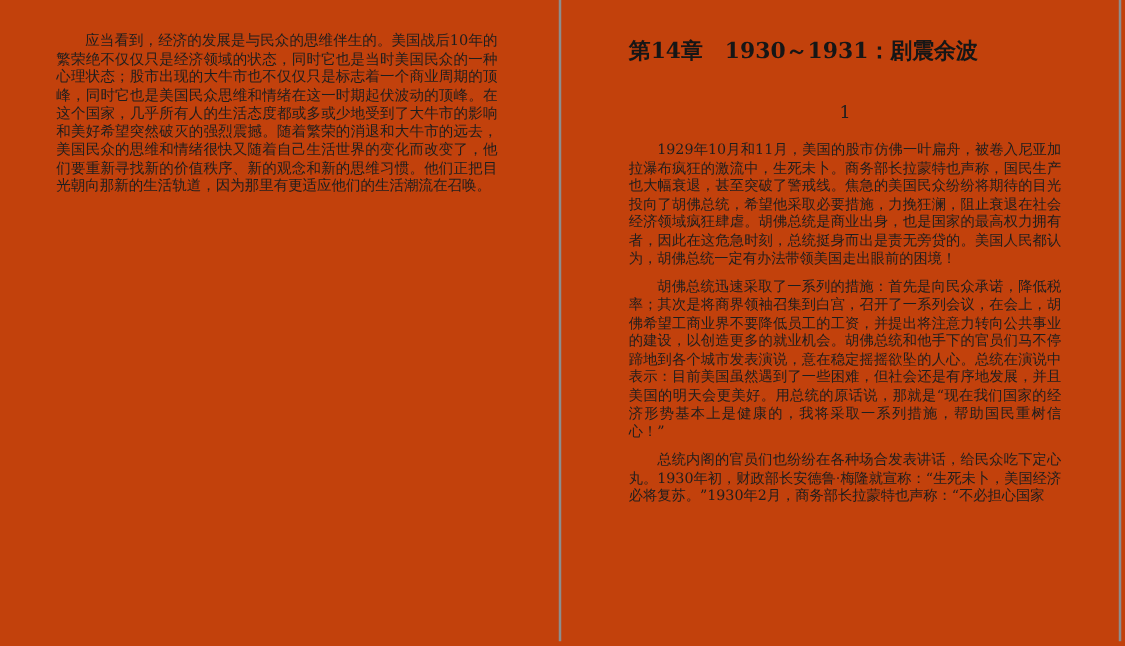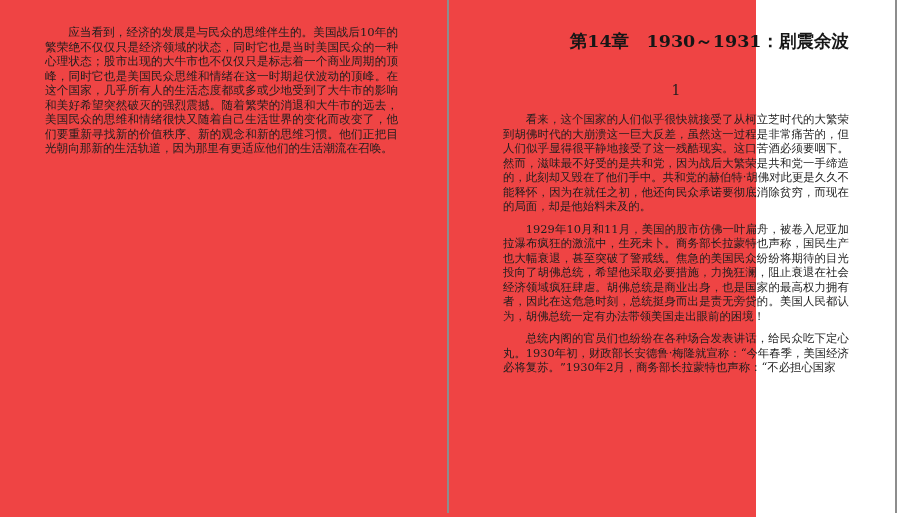--- a/index.html
+++ b/index.html
@@ -8,23 +8,23 @@
     background: #ffffff;
   }
   body {
     width: 900px;
     height: 517px;
     overflow: hidden;
     font-family: "DejaVu Serif", "Liberation Serif", serif;
   }
   .spread {
     position: relative;
-    width: 756px;
+    width: 900px;
     height: 517px;
-    background: #ef4444;
+    background: #c2410c;
   }
   
   .page-left {
     position: absolute;
     left: 45px;
     top: 25px;
     width: 353px;
   }
   
   .page-right {
@@ -33,21 +33,21 @@
     top: 0;
     width: 346px;
     height: 517px;
   }
   .chapter-title {
     position: absolute;
     top: 30px;
     left: 0;
     width: 100%;
     margin: 0;
-    text-align: right;
+    text-align: left;
     font-size: 17.5px;
     line-height: 22px;
     font-weight: bold;
     color: #161616;
     white-space: nowrap;
   }
   .section-number {
     position: absolute;
     top: 82px;
     left: 0;
@@ -95,22 +95,22 @@
 <div class="spread">
 
   <div class="page-left">
     <p class="para">应当看到，经济的发展是与民众的思维伴生的。美国战后10年的繁荣绝不仅仅只是经济领域的状态，同时它也是当时美国民众的一种心理状态；股市出现的大牛市也不仅仅只是标志着一个商业周期的顶峰，同时它也是美国民众思维和情绪在这一时期起伏波动的顶峰。在这个国家，几乎所有人的生活态度都或多或少地受到了大牛市的影响和美好希望突然破灭的强烈震撼。随着繁荣的消退和大牛市的远去，美国民众的思维和情绪很快又随着自己生活世界的变化而改变了，他们要重新寻找新的价值秩序、新的观念和新的思维习惯。他们正把目光朝向那新的生活轨道，因为那里有更适应他们的生活潮流在召唤。</p>
   </div>
 
   <div class="page-right">
     <h1 class="chapter-title">第14章　1930～1931：剧震余波</h1>
     <div class="section-number">1</div>
     <div class="right-paras">
-      <p class="para">看来，这个国家的人们似乎很快就接受了从柯立芝时代的大繁荣到胡佛时代的大崩溃这一巨大反差，虽然这一过程是非常痛苦的，但人们似乎显得很平静地接受了这一残酷现实。这口苦酒必须要咽下。然而，滋味最不好受的是共和党，因为战后大繁荣是共和党一手缔造的，此刻却又毁在了他们手中。共和党的赫伯特·胡佛对此更是久久不能释怀，因为在就任之初，他还向民众承诺要彻底消除贫穷，而现在的局面，却是他始料未及的。</p>
       <p class="para">1929年10月和11月，美国的股市仿佛一叶扁舟，被卷入尼亚加拉瀑布疯狂的激流中，生死未卜。商务部长拉蒙特也声称，国民生产也大幅衰退，甚至突破了警戒线。焦急的美国民众纷纷将期待的目光投向了胡佛总统，希望他采取必要措施，力挽狂澜，阻止衰退在社会经济领域疯狂肆虐。胡佛总统是商业出身，也是国家的最高权力拥有者，因此在这危急时刻，总统挺身而出是责无旁贷的。美国人民都认为，胡佛总统一定有办法带领美国走出眼前的困境！</p>
-      <p class="para">总统内阁的官员们也纷纷在各种场合发表讲话，给民众吃下定心丸。1930年初，财政部长安德鲁·梅隆就宣称：“今年春季，美国经济必将复苏。”1930年2月，商务部长拉蒙特也声称：“不必担心国家</p>
+      <p class="para">胡佛总统迅速采取了一系列的措施：首先是向民众承诺，降低税率；其次是将商界领袖召集到白宫，召开了一系列会议，在会上，胡佛希望工商业界不要降低员工的工资，并提出将注意力转向公共事业的建设，以创造更多的就业机会。胡佛总统和他手下的官员们马不停蹄地到各个城市发表演说，意在稳定摇摇欲坠的人心。总统在演说中表示：目前美国虽然遇到了一些困难，但社会还是有序地发展，并且美国的明天会更美好。用总统的原话说，那就是“现在我们国家的经济形势基本上是健康的，我将采取一系列措施，帮助国民重树信心！”</p>
+      <p class="para">总统内阁的官员们也纷纷在各种场合发表讲话，给民众吃下定心丸。1930年初，财政部长安德鲁·梅隆就宣称：“生死未卜，美国经济必将复苏。”1930年2月，商务部长拉蒙特也声称：“不必担心国家</p>
     </div>
   </div>
 
   <div class="page-edge edge-center"></div>
   <div class="page-edge edge-right"></div>
 
 </div>
 
 </body></html>

